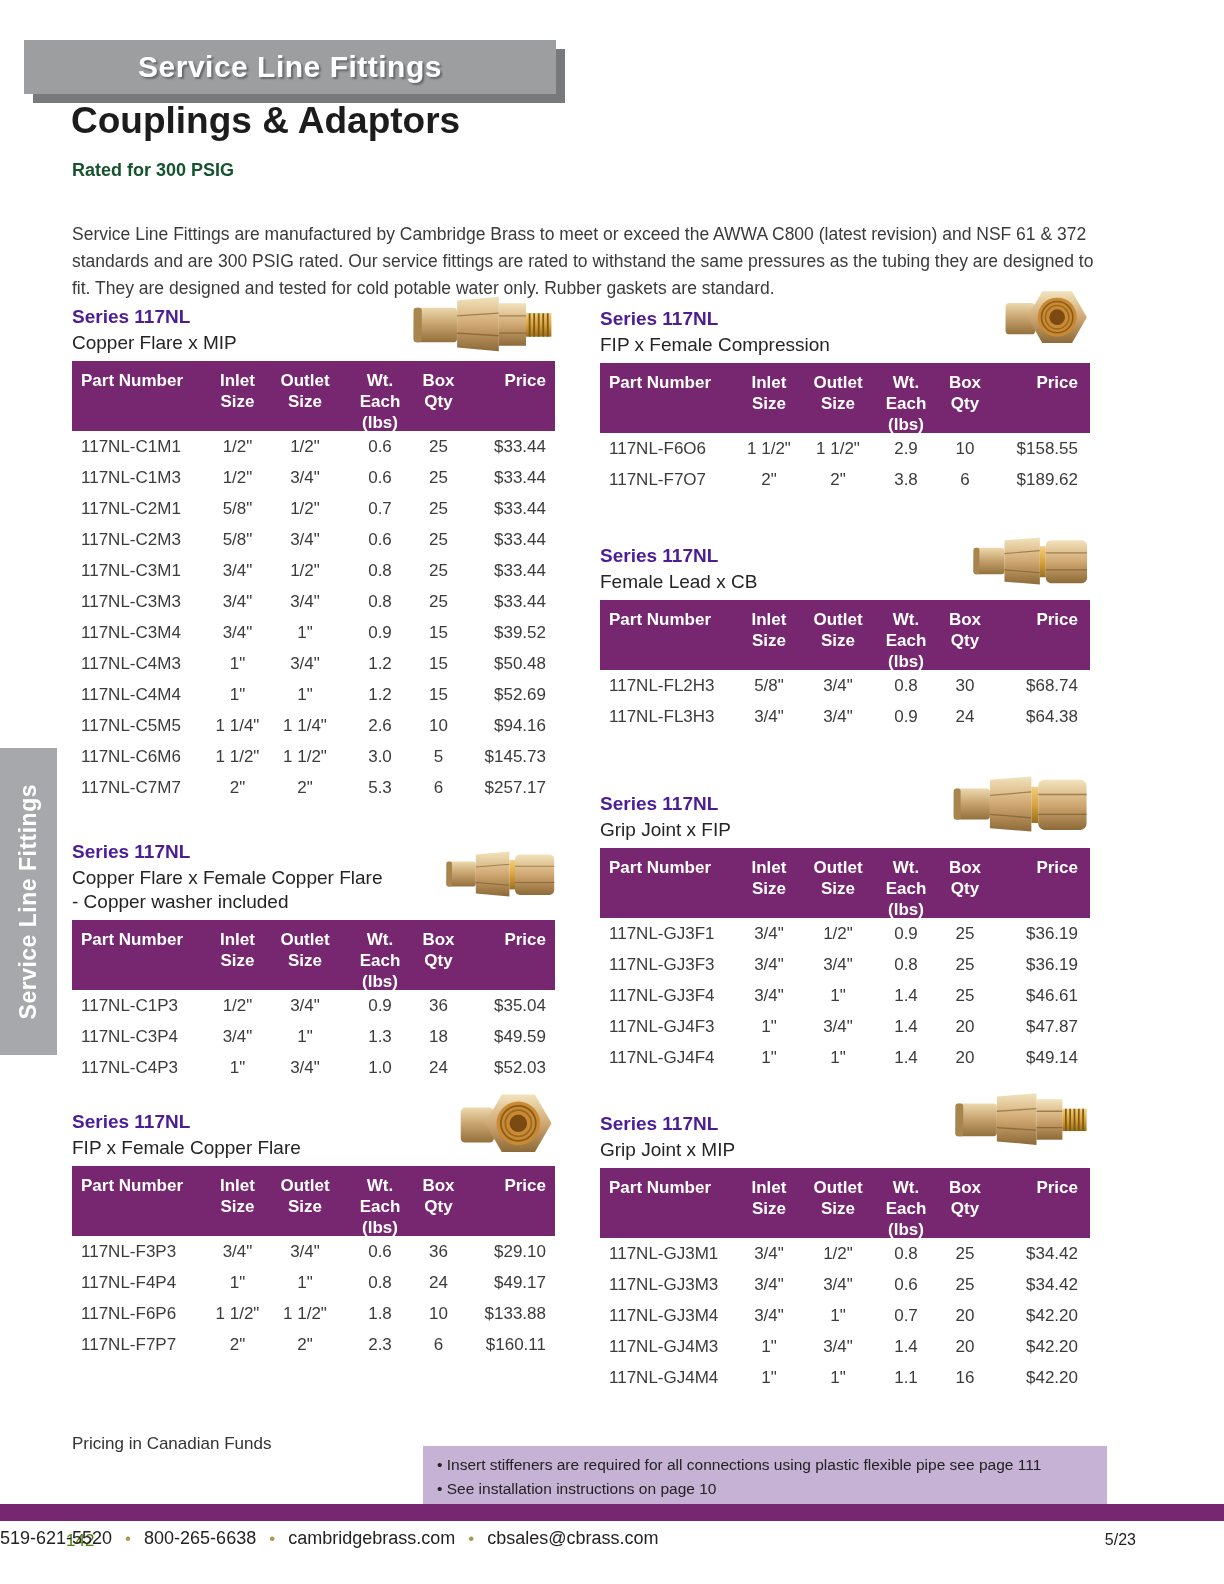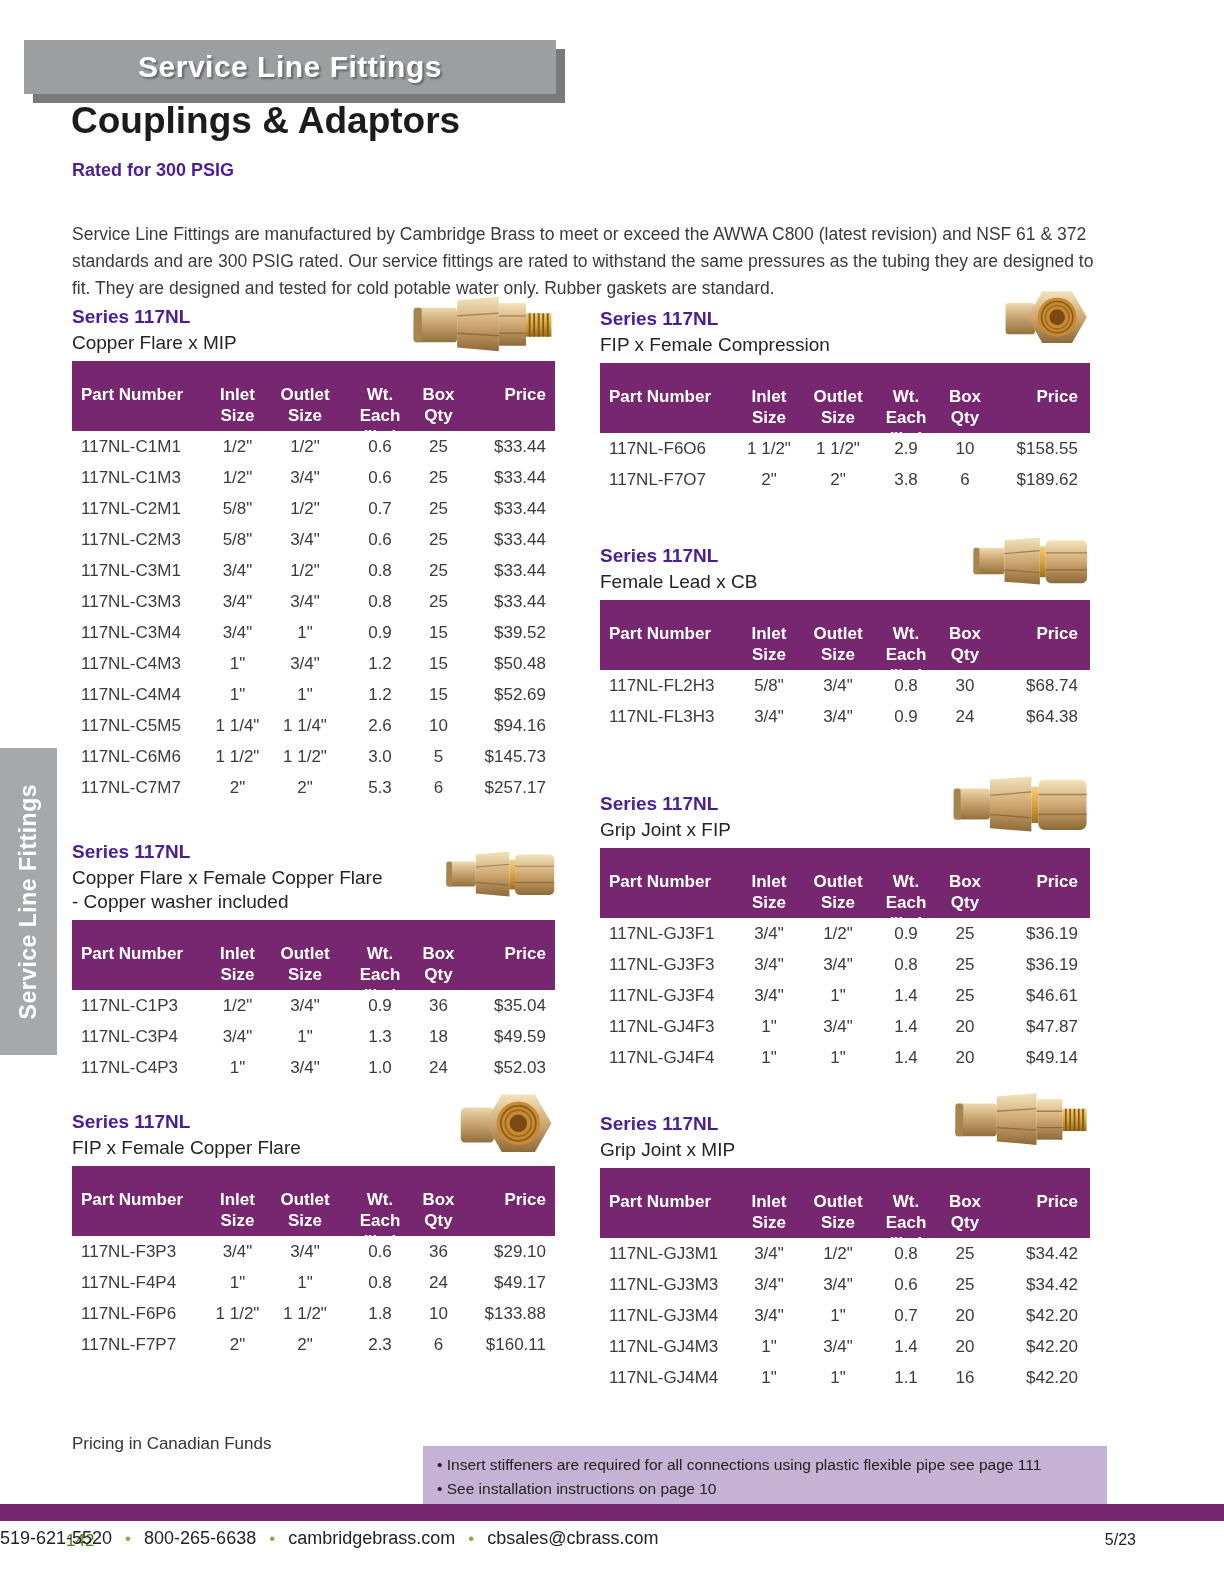--- a/index.html
+++ b/index.html
@@ -13,41 +13,41 @@
     position:absolute;left:24px;top:40px;width:532px;height:54px;
     background:#9c9ea0;box-shadow:9px 9px 0 #77797c;
     display:flex;align-items:center;justify-content:center;
   }
   .banner-label{
     color:#ffffff;font-size:30px;font-weight:bold;letter-spacing:.5px;
     text-shadow:2px 2px 2px rgba(0,0,0,.35);
   }
   
   .page-title{position:absolute;left:71px;top:100px;font-size:37px;font-weight:bold;color:#1c1c1c;letter-spacing:0;}
-  .page-subtitle{position:absolute;left:72px;top:160px;font-size:18px;font-weight:bold;color:#4c1d95;}
+  .page-subtitle{position:absolute;left:72px;top:160px;font-size:18px;font-weight:bold;color:#14532d;}
   .intro{position:absolute;left:72px;top:203px;width:1040px;font-size:17.5px;line-height:1.56;color:#3a3a3a;}
   
   .side-tab{
     position:absolute;left:0;top:748px;width:57px;height:307px;background:#a6a8ab;
     display:flex;align-items:center;justify-content:center;
   }
   .side-tab-label{
     writing-mode:vertical-rl;transform:rotate(180deg);
     color:#ffffff;font-size:23px;font-weight:bold;letter-spacing:.5px;white-space:nowrap;
   }
   
   .card{position:absolute;}
   .card-head{position:relative;}
   .series{font-size:19px;font-weight:bold;color:#4c1d95;line-height:24px;}
   .sub{font-size:19px;color:#242424;line-height:24px;white-space:pre-line;margin-top:2px;margin-bottom:6px;}
   .photo{position:absolute;}
   .photo svg{width:100%;height:100%;display:block;}
   .thead{display:flex;background:#76276f;height:70px;box-sizing:border-box;}
   .hc{box-sizing:border-box;color:#ffffff;font-weight:bold;font-size:17px;line-height:21px;
-      padding-top:23px;white-space:pre-line;text-align:center;}
+      padding-top:9px;white-space:pre-line;text-align:center;}
   .trow{display:flex;height:31px;align-items:center;}
   .tc{box-sizing:border-box;font-size:17px;color:#3b3b3b;text-align:center;}
   .c0{text-align:left;padding-left:9px;}
   .c5{text-align:right;padding-right:9px;}
   
   .L .c0{width:138px;} .L .c1{width:55px;} .L .c2{width:80px;}
   .L .c3{width:70px;} .L .c4{width:47px;} .L .c5{width:93px;}
   
   .R .c0{width:138px;} .R .c1{width:62px;} .R .c2{width:76px;}
   .R .c3{width:60px;} .R .c4{width:58px;} .R .c5{width:96px;padding-right:12px;}

